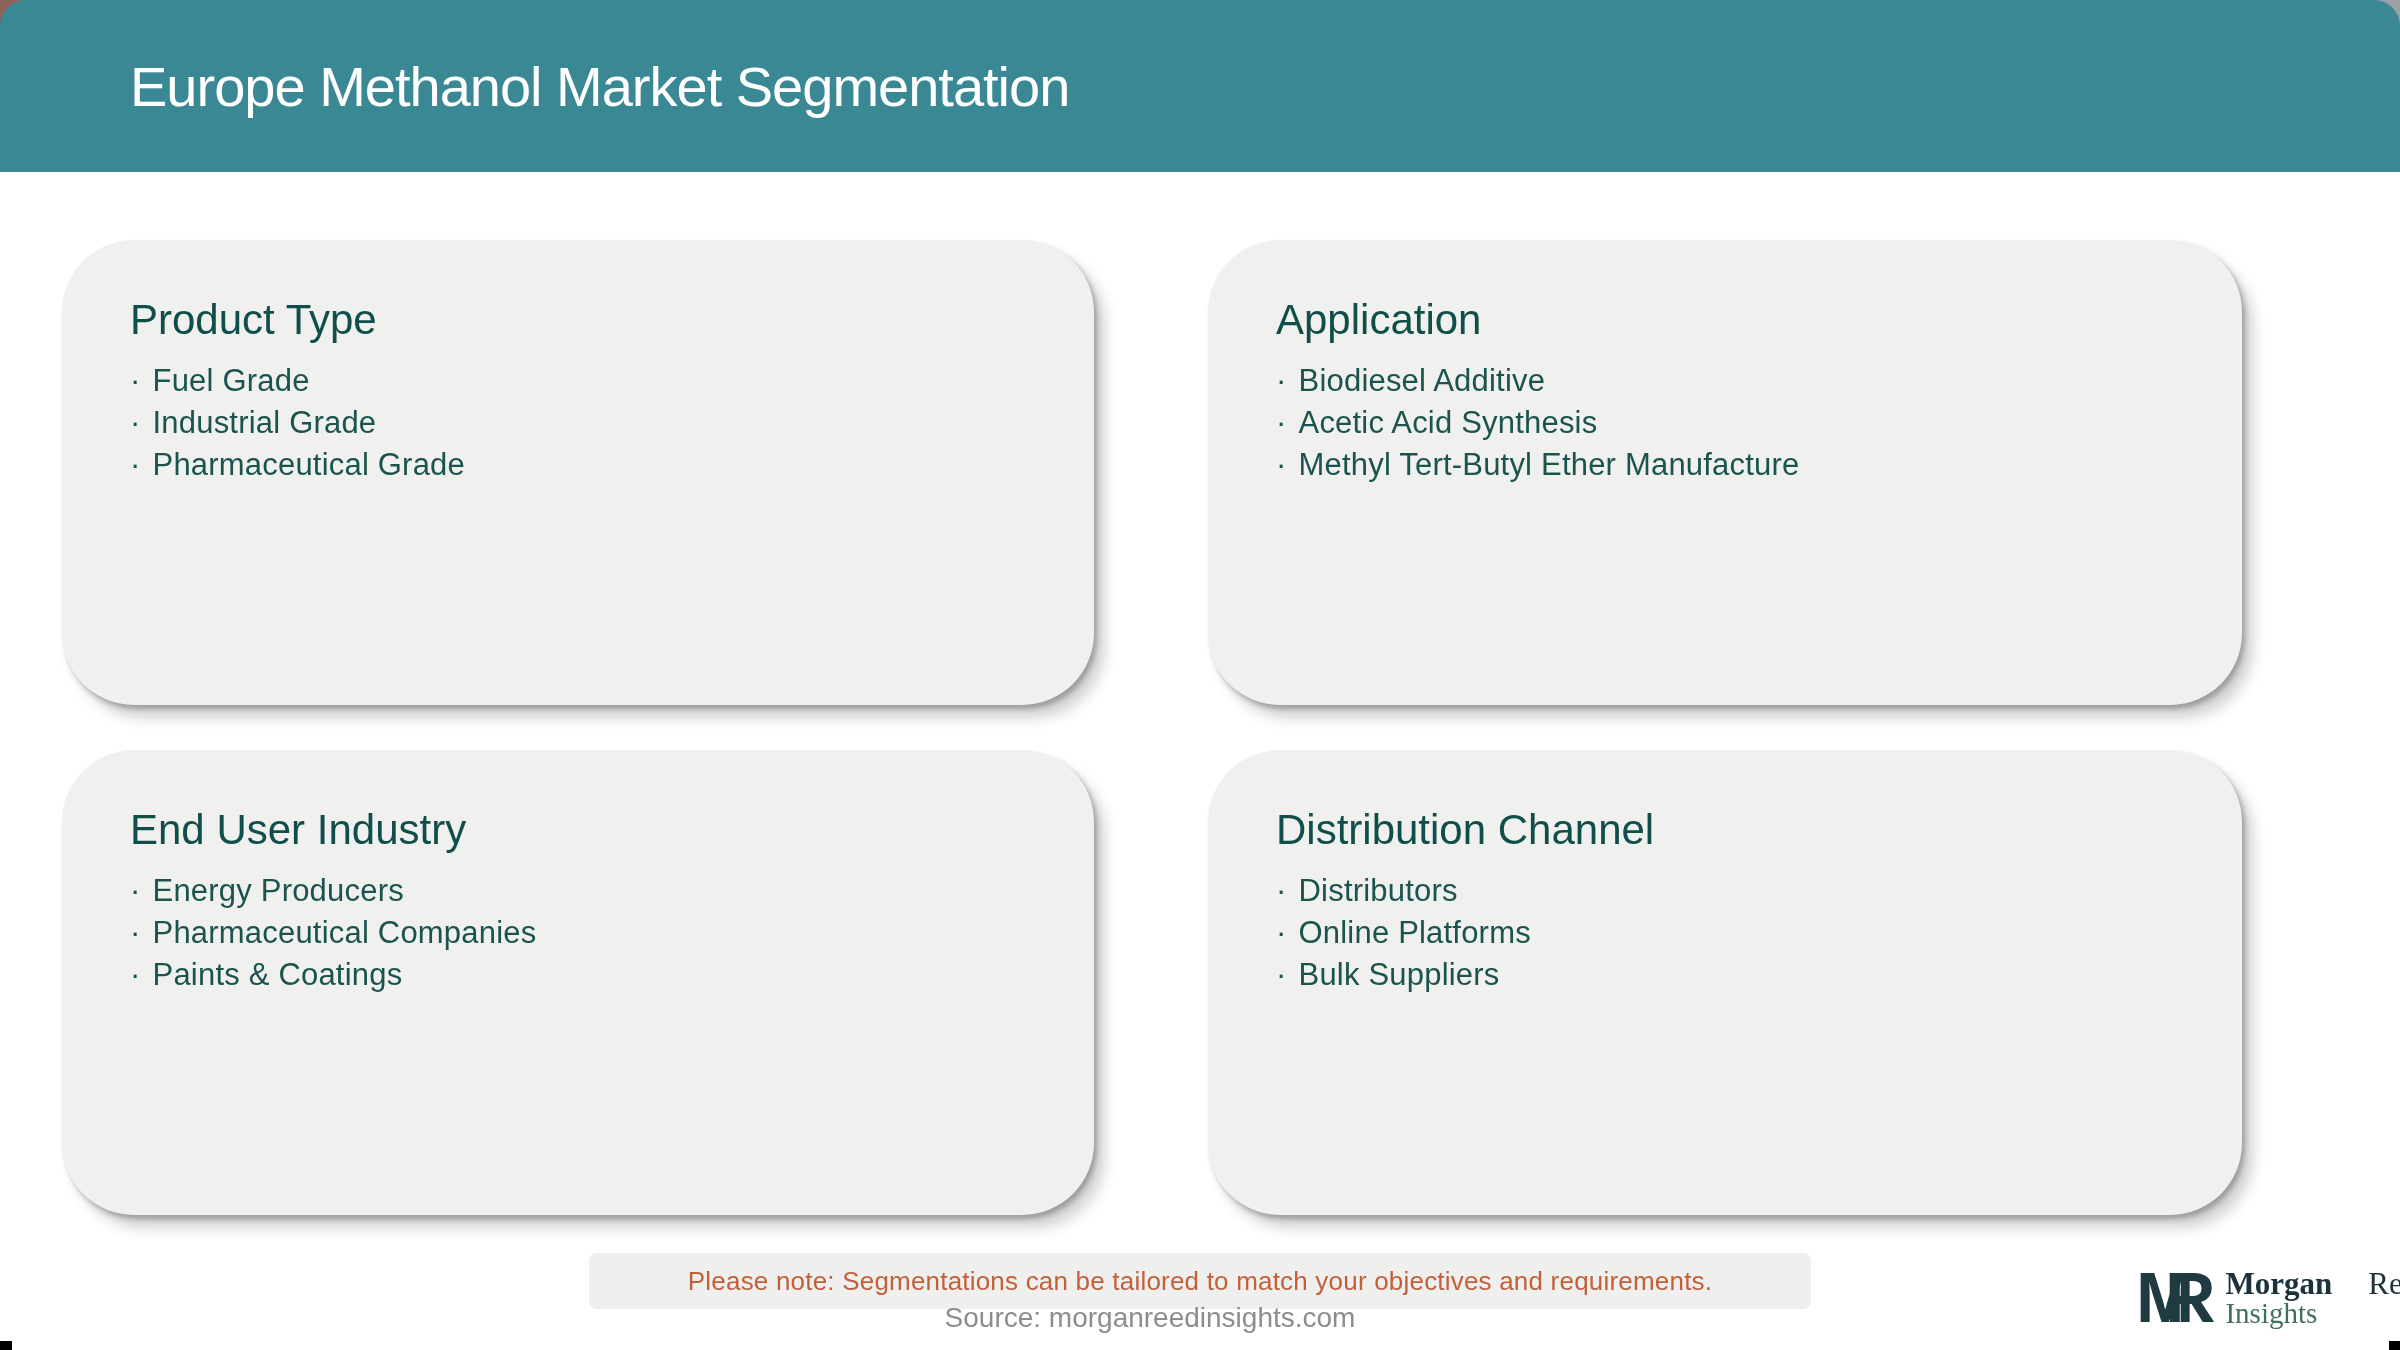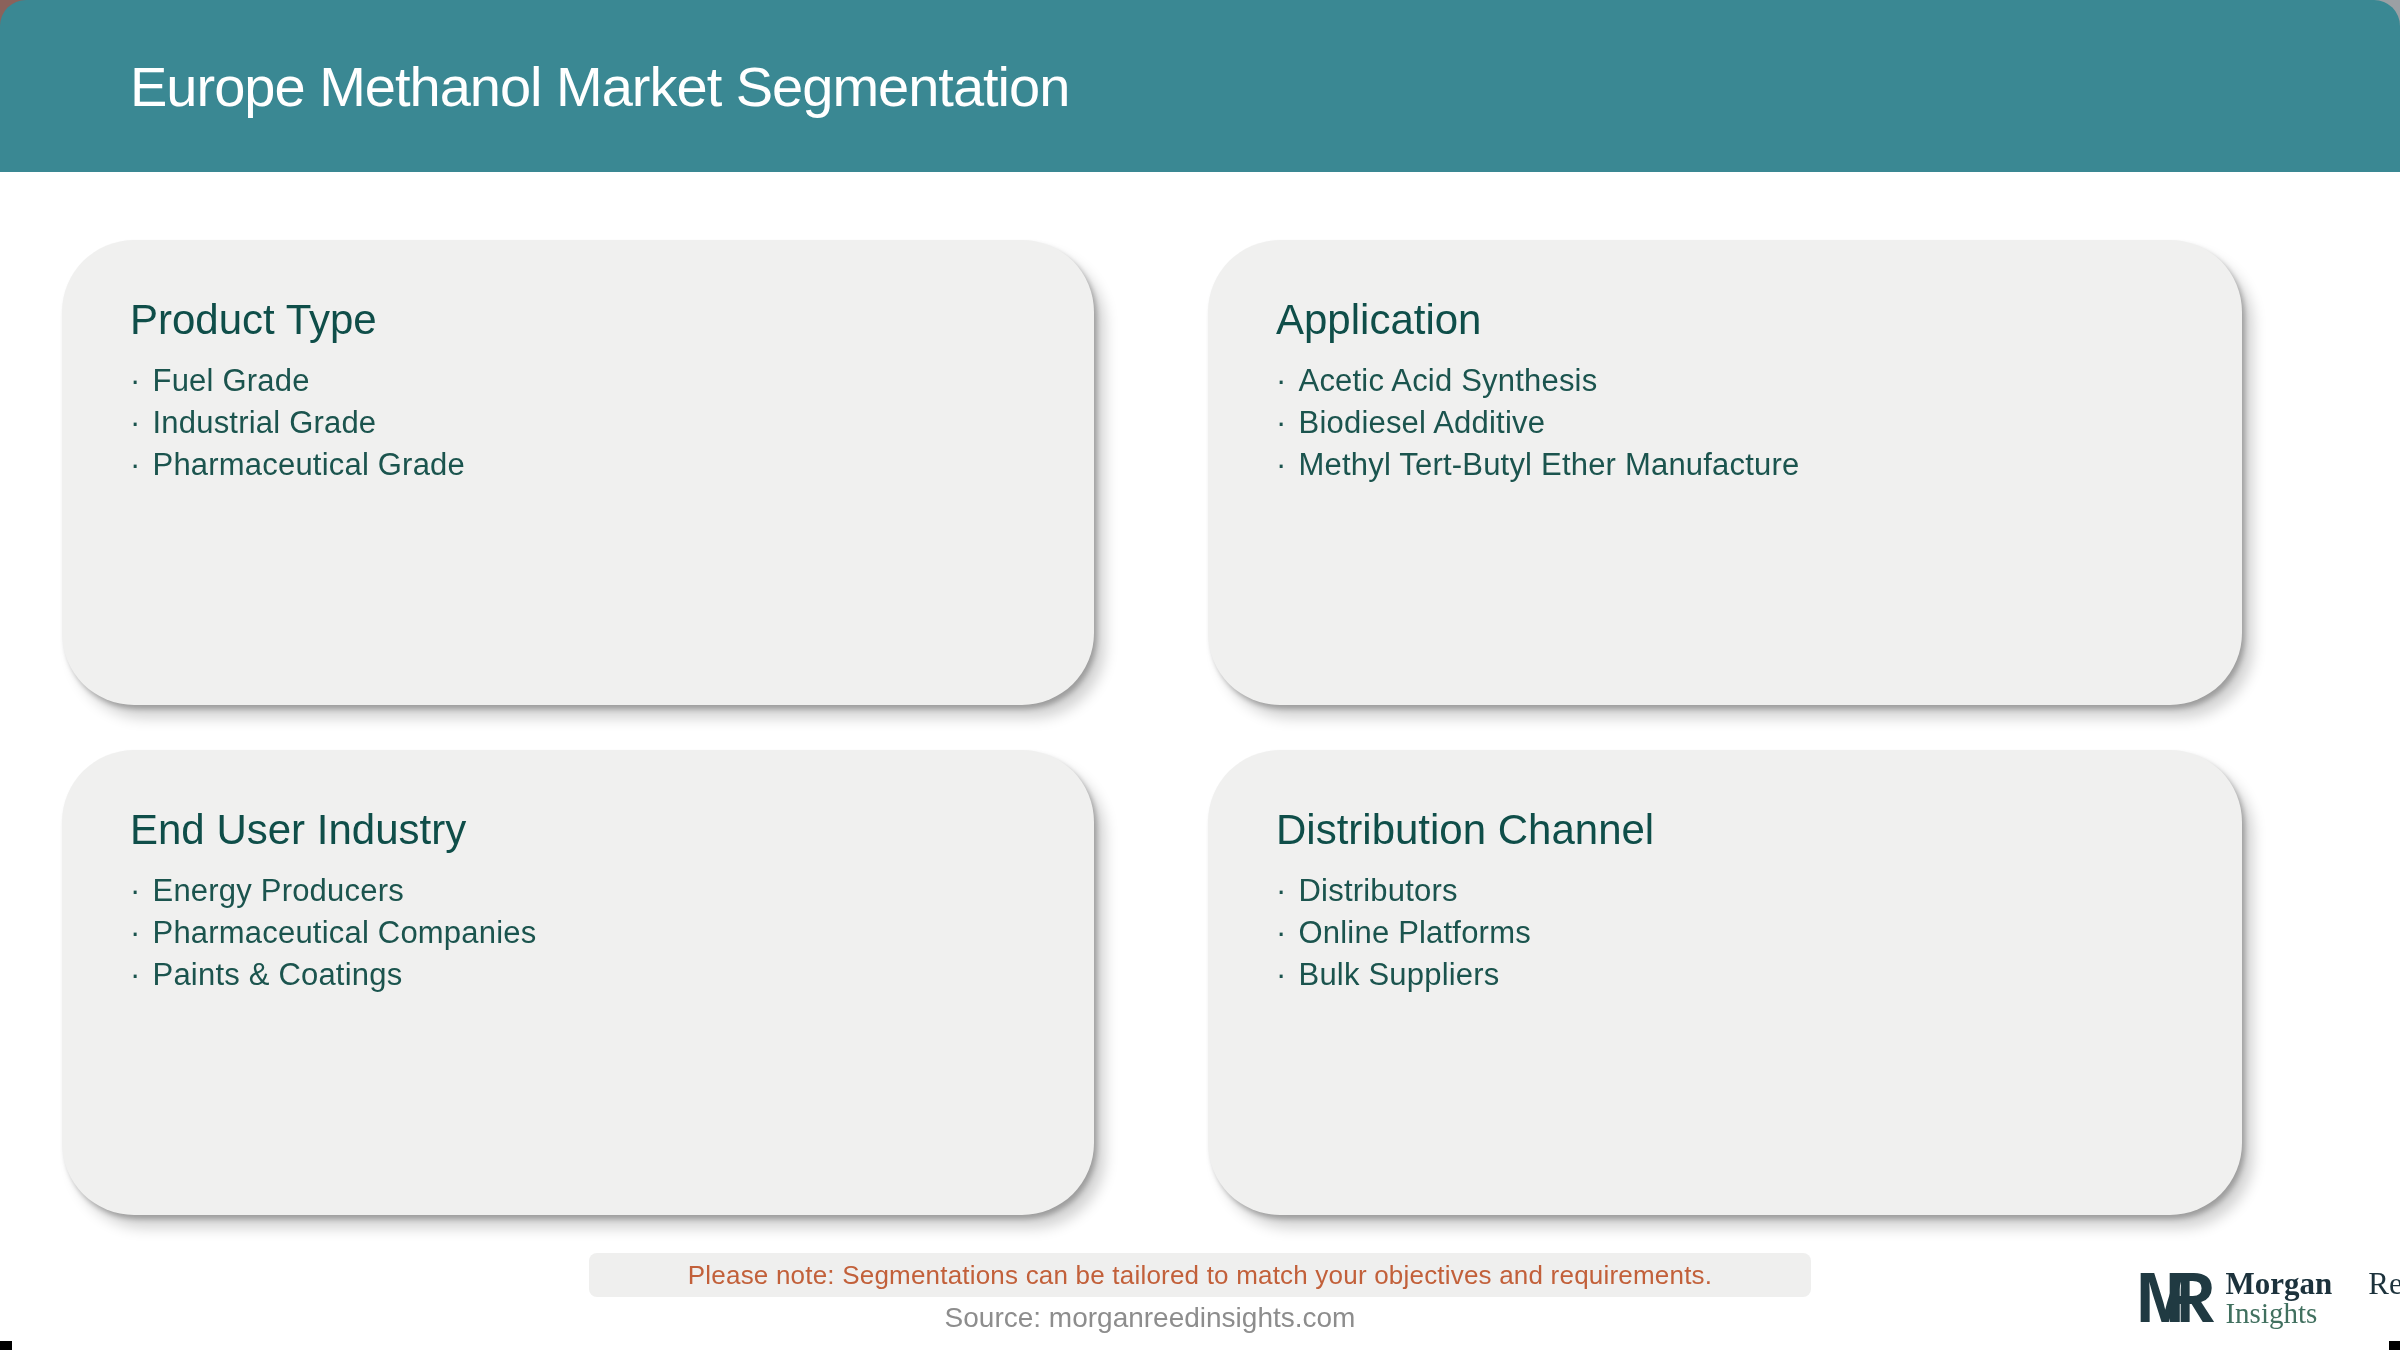--- a/index.html
+++ b/index.html
@@ -54,21 +54,21 @@
     font-size:31px;
     line-height:42px;
     color:#1b544e;
     letter-spacing:0.2px;
   }
   .card li::before{content:"·";margin-right:12px;color:#1b544e;}
 
   
   .note-bar{
     position:absolute;left:589px;top:1253px;
-    width:1222px;height:44px;
+    width:1222px;height:56px;
     background:#efefee;border-radius:8px;
     display:flex;align-items:center;justify-content:center;
   }
   .note-bar span{
     color:#c2603a;font-size:26px;letter-spacing:0.2px;
   }
   .source-line{
     position:absolute;left:0;top:1302px;width:2300px;
     text-align:center;
     color:#8d8d8d;font-size:28px;
@@ -120,22 +120,22 @@
   <ul>
     <li>Fuel Grade</li>
     <li>Industrial Grade</li>
     <li>Pharmaceutical Grade</li>
   </ul>
 </div>
 
 <div class="card c2">
   <h2>Application</h2>
   <ul>
+    <li>Biodiesel Additive</li>
     <li>Acetic Acid Synthesis</li>
-    <li>Biodiesel Additive</li>
     <li>Methyl Tert-Butyl Ether Manufacture</li>
   </ul>
 </div>
 
 <div class="card c3">
   <h2>End User Industry</h2>
   <ul>
     <li>Energy Producers</li>
     <li>Pharmaceutical Companies</li>
     <li>Paints &amp; Coatings</li>

